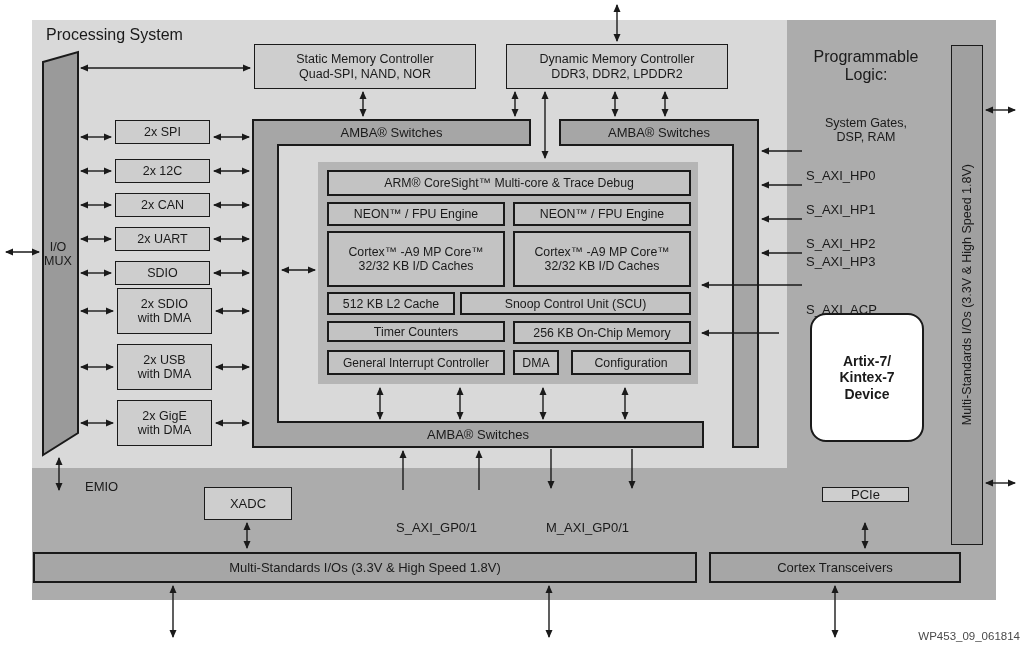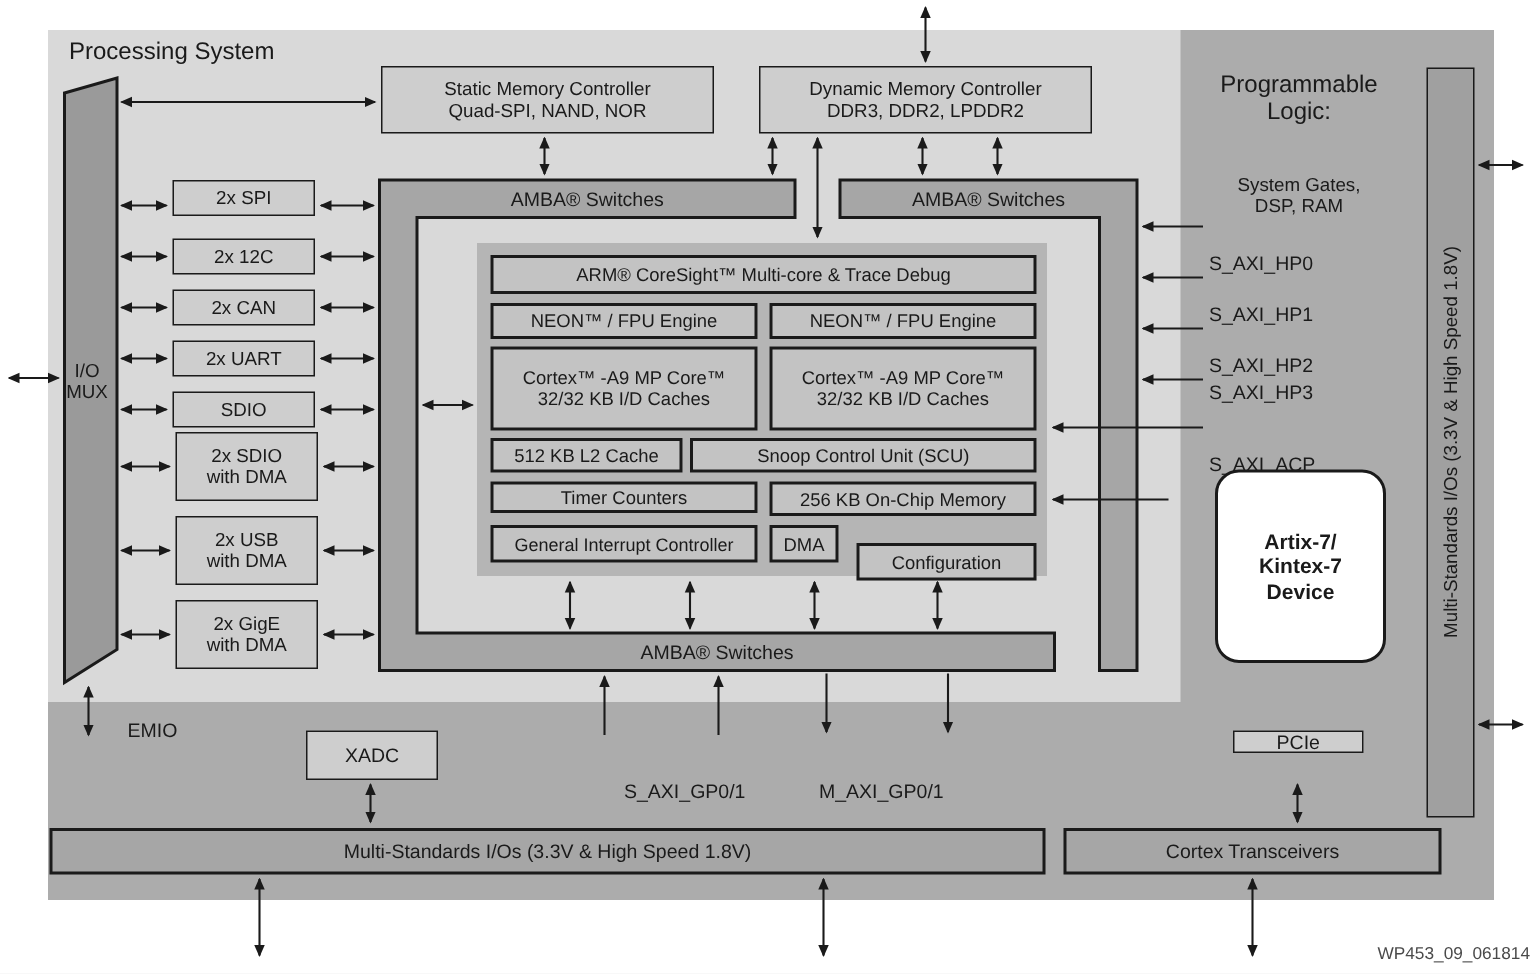--- a/index.html
+++ b/index.html
@@ -172,28 +172,28 @@
   <div class="abs cpu-box lbl" style="left:327px;top:231px;width:178px;height:56px;">Cortex™ -A9 MP Core™
 32/32 KB I/D Caches</div>
   <div class="abs cpu-box lbl" style="left:513px;top:231px;width:178px;height:56px;">Cortex™ -A9 MP Core™
 32/32 KB I/D Caches</div>
   <div class="abs cpu-box" style="left:327px;top:292px;width:128px;height:23px;">512 KB L2 Cache</div>
   <div class="abs cpu-box" style="left:460px;top:292px;width:231px;height:23px;">Snoop Control Unit (SCU)</div>
   <div class="abs cpu-box" style="left:327px;top:321px;width:178px;height:21px;">Timer Counters</div>
   <div class="abs cpu-box" style="left:513px;top:321px;width:178px;height:23px;">256 KB On-Chip Memory</div>
   <div class="abs cpu-box" style="left:327px;top:350px;width:178px;height:25px;font-size:12px;">General Interrupt Controller</div>
   <div class="abs cpu-box" style="left:513px;top:350px;width:46px;height:25px;">DMA</div>
-  <div class="abs cpu-box" style="left:571px;top:350px;width:120px;height:25px;margin-top:12px;">Configuration</div>
+  <div class="abs cpu-box" style="left:571px;top:350px;width:120px;height:25px;">Configuration</div>
 
   <div class="abs port-label" style="left:806px;top:144px;">S_AXI_HP0</div>
   <div class="abs port-label" style="left:806px;top:178px;">S_AXI_HP1</div>
   <div class="abs port-label" style="left:806px;top:212px;">S_AXI_HP2</div>
   <div class="abs port-label" style="left:806px;top:230px;">S_AXI_HP3</div>
   <div class="abs port-label" style="left:806px;top:278px;">S_AXI_ACP</div>
-  <div class="abs port-label" style="left:416px;top:496px;text-align:right;">S_AXI_GP0/1</div>
+  <div class="abs port-label" style="left:396px;top:496px;text-align:right;">S_AXI_GP0/1</div>
   <div class="abs port-label" style="left:546px;top:496px;">M_AXI_GP0/1</div>
 
   <div class="abs device-box lbl" style="left:810px;top:313px;width:114px;height:129px;">Artix-7/
 Kintex-7
 Device</div>
 
   <div class="abs box" style="left:204px;top:487px;width:88px;height:33px;font-size:13px;">XADC</div>
   <div class="abs box" style="left:822px;top:487px;width:87px;height:15px;font-size:13px;">PCIe</div>
 
   <div class="abs vbar" style="left:951px;top:45px;width:32px;height:500px;">

